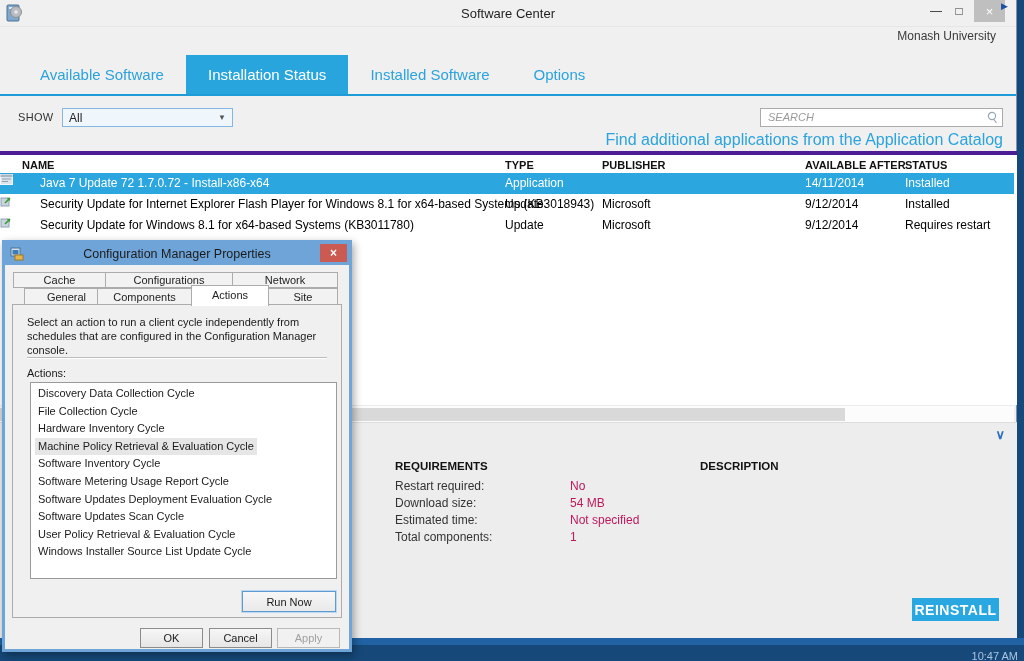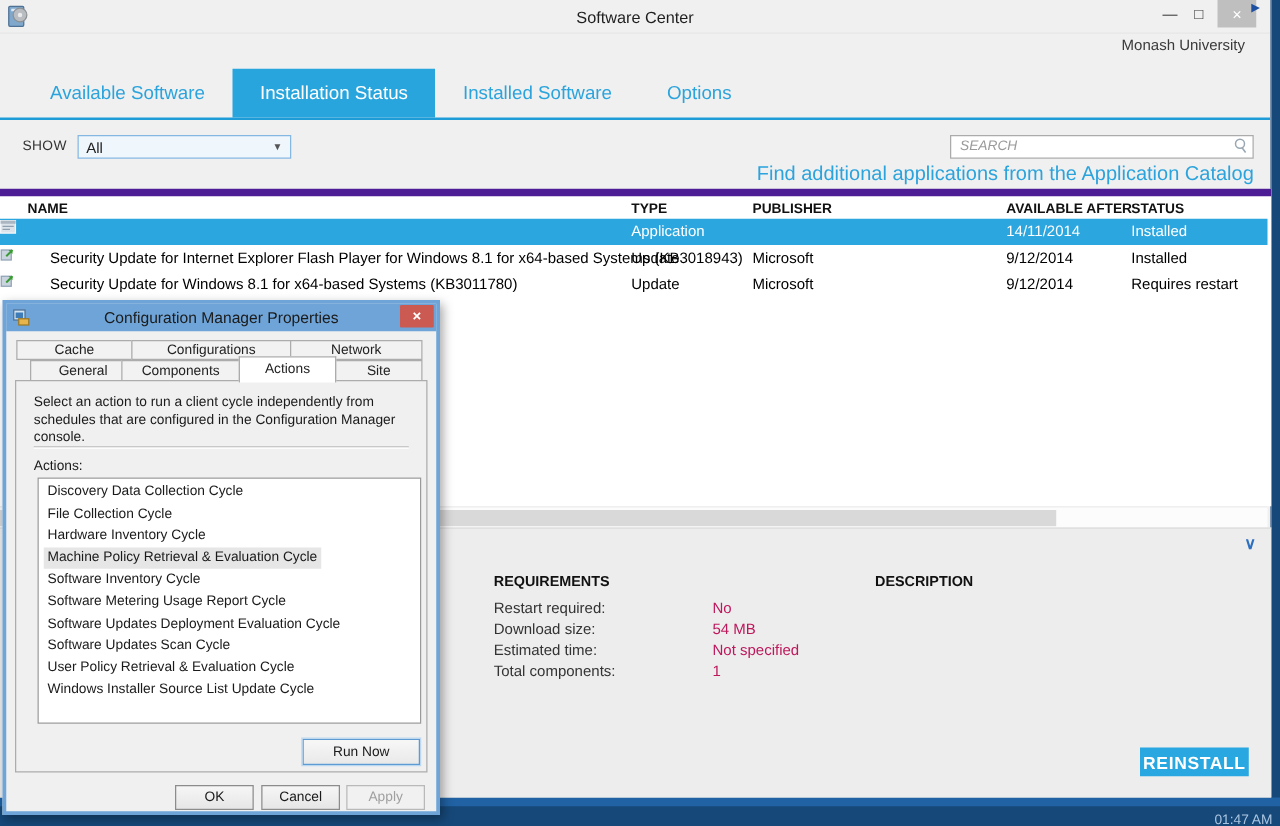--- a/index.html
+++ b/index.html
@@ -42,21 +42,21 @@
   .search-box { position:absolute; right:13px; top:107px; width:243px; height:19px; }
   .search-box input { width:100%; height:100%; border:1px solid #ABABAB; background:#FFF;
                       font-family:"Liberation Sans", sans-serif; font-size:11px; font-style:italic;
                       color:#333; padding:0 20px 0 7px; }
   .search-box input::placeholder { color:#9A9A9A; font-style:italic; }
   .search-glyph { position:absolute; right:4px; top:3px; }
   .catalog-link { position:absolute; right:13px; top:131px; font-size:16px; color:#2BA3DC; cursor:pointer; }
 
   
   .list-area { position:absolute; left:0; top:151px; width:1017px; height:254px;
-               background:#FFFFFF; border-top:6px solid #4c1d95; }
+               background:#FFFFFF; border-top:4px solid #4c1d95; }
   .hcell { position:absolute; top:4px; font-size:11px; font-weight:bold; color:#111; white-space:nowrap; }
   .row { position:absolute; left:0; width:1014px; height:21px; font-size:12px; color:#000000; }
   .row.selected { background:#2BA6DF; color:#FFFFFF; }
   .cell { position:absolute; top:0; line-height:21px; white-space:nowrap; }
   .c-icon { left:22px; top:4px; }
   .c-name { left:40px; }
   .p-name { left:22px; }
   .p-type, .c-type { left:505px; }
   .p-pub,  .c-pub  { left:602px; }
   .p-avail,.c-avail{ left:805px; }
@@ -119,21 +119,21 @@
   .btn-classic { position:absolute; top:385px; width:63px; height:20px;
                  background:linear-gradient(#F6F6F6,#E6E6E6); border:1px solid #8C8C8C;
                  font-size:11px; color:#1A1A1A; font-family:"Liberation Sans", sans-serif; cursor:pointer; }
   .b-ok { left:135px; } .b-cancel { left:204px; }
   .b-apply { left:272px; color:#A0A0A0; border-color:#B9B9B9; background:#F1F1F1; }
 </style>
 </head>
 <body>
 
 <div class="desktop-band"></div>
-<div class="taskbar-time">01:47 AM</div>
+<div class="taskbar-time">10:47 AM</div>
 
 <div class="main-window">
 
   <div class="titlebar">
     <span class="app-icon">
       <svg width="17" height="20" viewBox="0 0 17 20">
         <rect x="1" y="2" width="12" height="16" rx="1" fill="#7FA8CC" stroke="#4E7194"></rect>
         <rect x="3" y="4" width="8" height="2" fill="#DDE8F2"></rect>
         <circle cx="10" cy="9" r="5.5" fill="#B9BDC1" stroke="#8C9196"></circle>
         <circle cx="10" cy="9" r="1.8" fill="#E8EAEC"></circle>
@@ -180,20 +180,21 @@
 
     <div class="row selected" style="top:18px;">
       <span class="c-icon">
         <svg width="13" height="13" viewBox="0 0 13 13">
           <rect x="0.5" y="1.5" width="12" height="10" fill="#DCE3EA" stroke="#F2F6FA"></rect>
           <rect x="0.5" y="1.5" width="12" height="2.5" fill="#AAB6C2"></rect>
           <line x1="2" y1="6" x2="11" y2="6" stroke="#8FA0B0"></line>
           <line x1="2" y1="8.5" x2="8" y2="8.5" stroke="#8FA0B0"></line>
         </svg>
       </span>
+      <span class="cell c-name">Java 7 Update 72 1.7.0.72 - Install-x86-x64</span>
       <span class="cell c-type">Application</span>
       <span class="cell c-pub"></span>
       <span class="cell c-avail">14/11/2014</span>
       <span class="cell c-stat">Installed</span>
     </div>
 
     <div class="row" style="top:39px;">
       <span class="c-icon">
         <svg width="13" height="13" viewBox="0 0 13 13">
           <rect x="1" y="4" width="8" height="8" fill="#C9D4DE" stroke="#8FA3B5"></rect>

